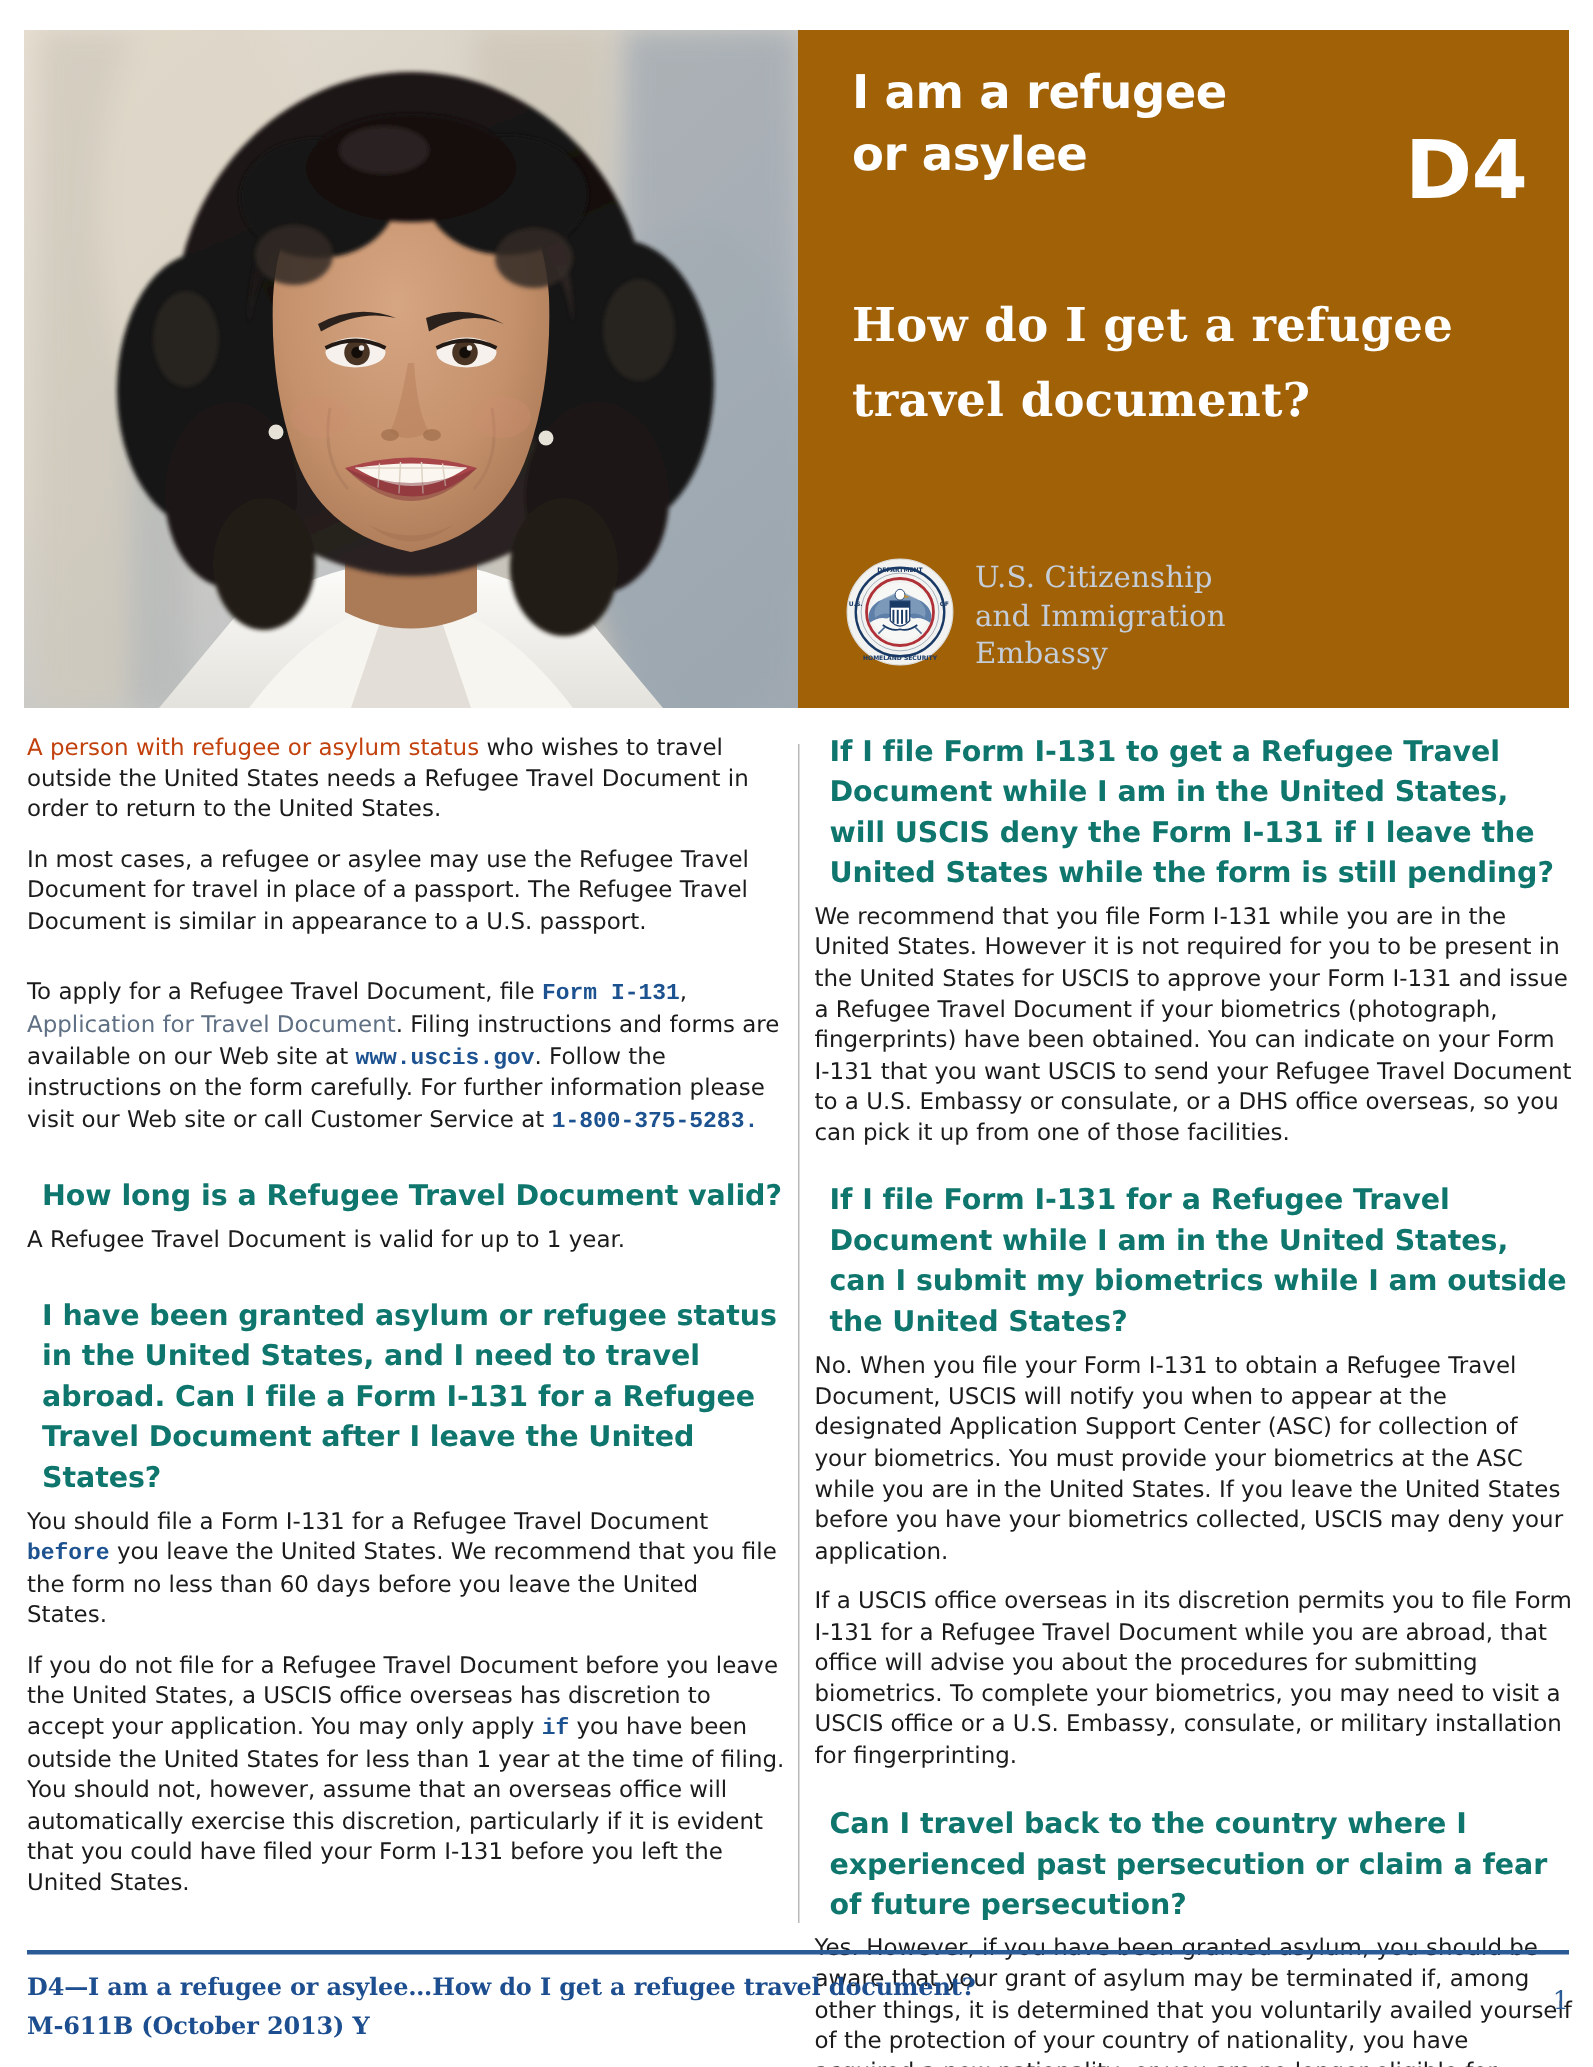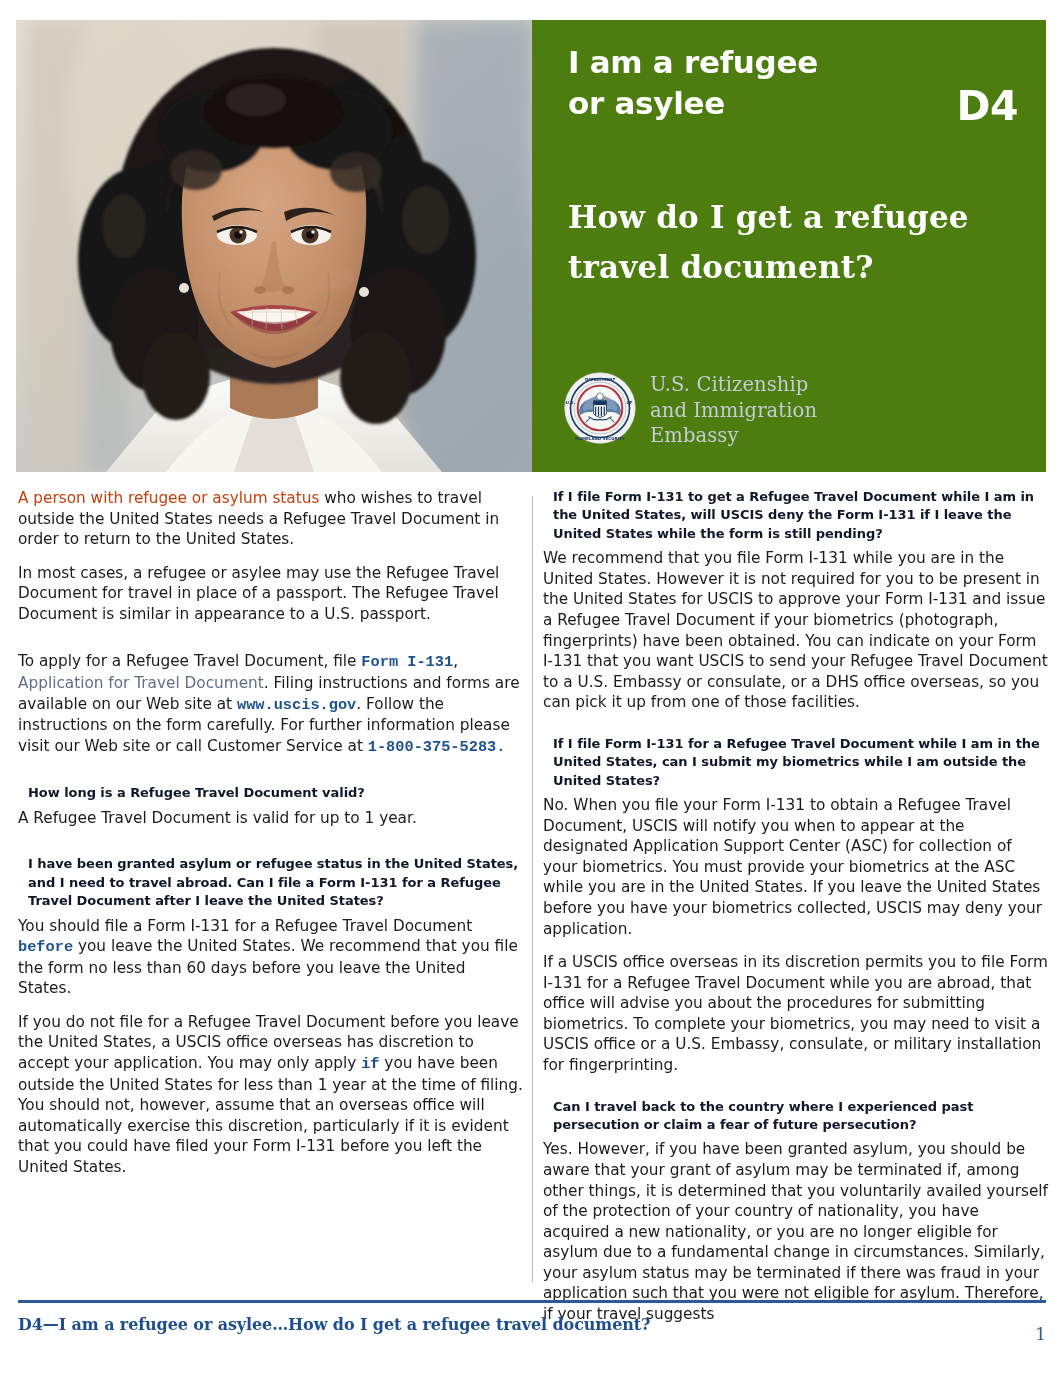--- a/index.html
+++ b/index.html
@@ -28,40 +28,40 @@
     width: 516px; height: 452px;
     overflow: hidden;
     background: #c9c3b8;
   }
   .photo-svg { display: block; width: 516px; height: 452px; }
 
   .header-blue {
     position: absolute;
     left: 532px; top: 0;
     width: 514px; height: 452px;
-    background: #4d7c0f;
+    background: #a16207;
   }
   .hdr-title {
     position: absolute;
     left: 36px; top: 22px;
     width: 340px;
     color: #ffffff;
     font-family: "DejaVu Sans", "Liberation Sans", sans-serif;
     font-weight: bold;
     font-size: 31px;
     line-height: 1.33;
     letter-spacing: -0.3px;
   }
   .hdr-code {
     position: absolute;
     right: 28px; top: 62px;
     color: #ffffff;
     font-family: "DejaVu Sans", "Liberation Sans", sans-serif;
     font-weight: bold;
-    font-size: 41px;
+    font-size: 54px;
     letter-spacing: -0.5px;
   }
   .hdr-sub {
     position: absolute;
     left: 36px; top: 172px;
     width: 450px;
     color: #ffffff;
     font-family: "DejaVu Serif", "Liberation Serif", serif;
     font-weight: bold;
     font-size: 31px;
@@ -106,23 +106,23 @@
     position: absolute;
     left: 532px; top: 8px;
     width: 1px; height: 786px;
     background: #b9b9b9;
   }
 
   p.body { margin: 0 0 13px 0; }
   h2.q {
     margin: 0 0 5px 0;
     padding-left: 10px;
-    color: #0f172a;
-    font-weight: bold;
-    font-size: 13px;
+    color: #0f766e;
+    font-weight: bold;
+    font-size: 19px;
     line-height: 1.42;
     letter-spacing: -0.05px;
   }
   .sec { margin-top: 27px; }
   .sec-sm { margin-top: 22px; }
   b.blue { color: #1d5291; font-weight: bold; font-family: Liberation Mono, monospace; }
   span.lead { color: #c2410c; font-weight: normal; }
   span.muted { color: #5f7084; }
 
   
@@ -381,15 +381,16 @@
       <h2 class="q">Can I travel back to the country where I experienced past persecution or claim a fear of future persecution?</h2>
       <p class="body">Yes. However, if you have been granted asylum, you should be aware that your grant of asylum may be terminated if, among other things, it is determined that you voluntarily availed yourself of the protection of your country of nationality, you have acquired a new nationality, or you are no longer eligible for asylum due to a fundamental change in circumstances. Similarly, your asylum status may be terminated if there was fraud in your application such that you were not eligible for asylum. Therefore, if your travel suggests</p>
     </div>
   </div>
 </div>
 
 <div class="rule"></div>
 <div class="footer">
   <div class="footer-lines">
     <div>D4—I am a refugee or asylee…How do I get a refugee travel document?</div>
+    <div>M-611B (October 2013) Y</div>
   </div>
   <div class="pageno">1</div>
 </div>
 
 </body></html>

